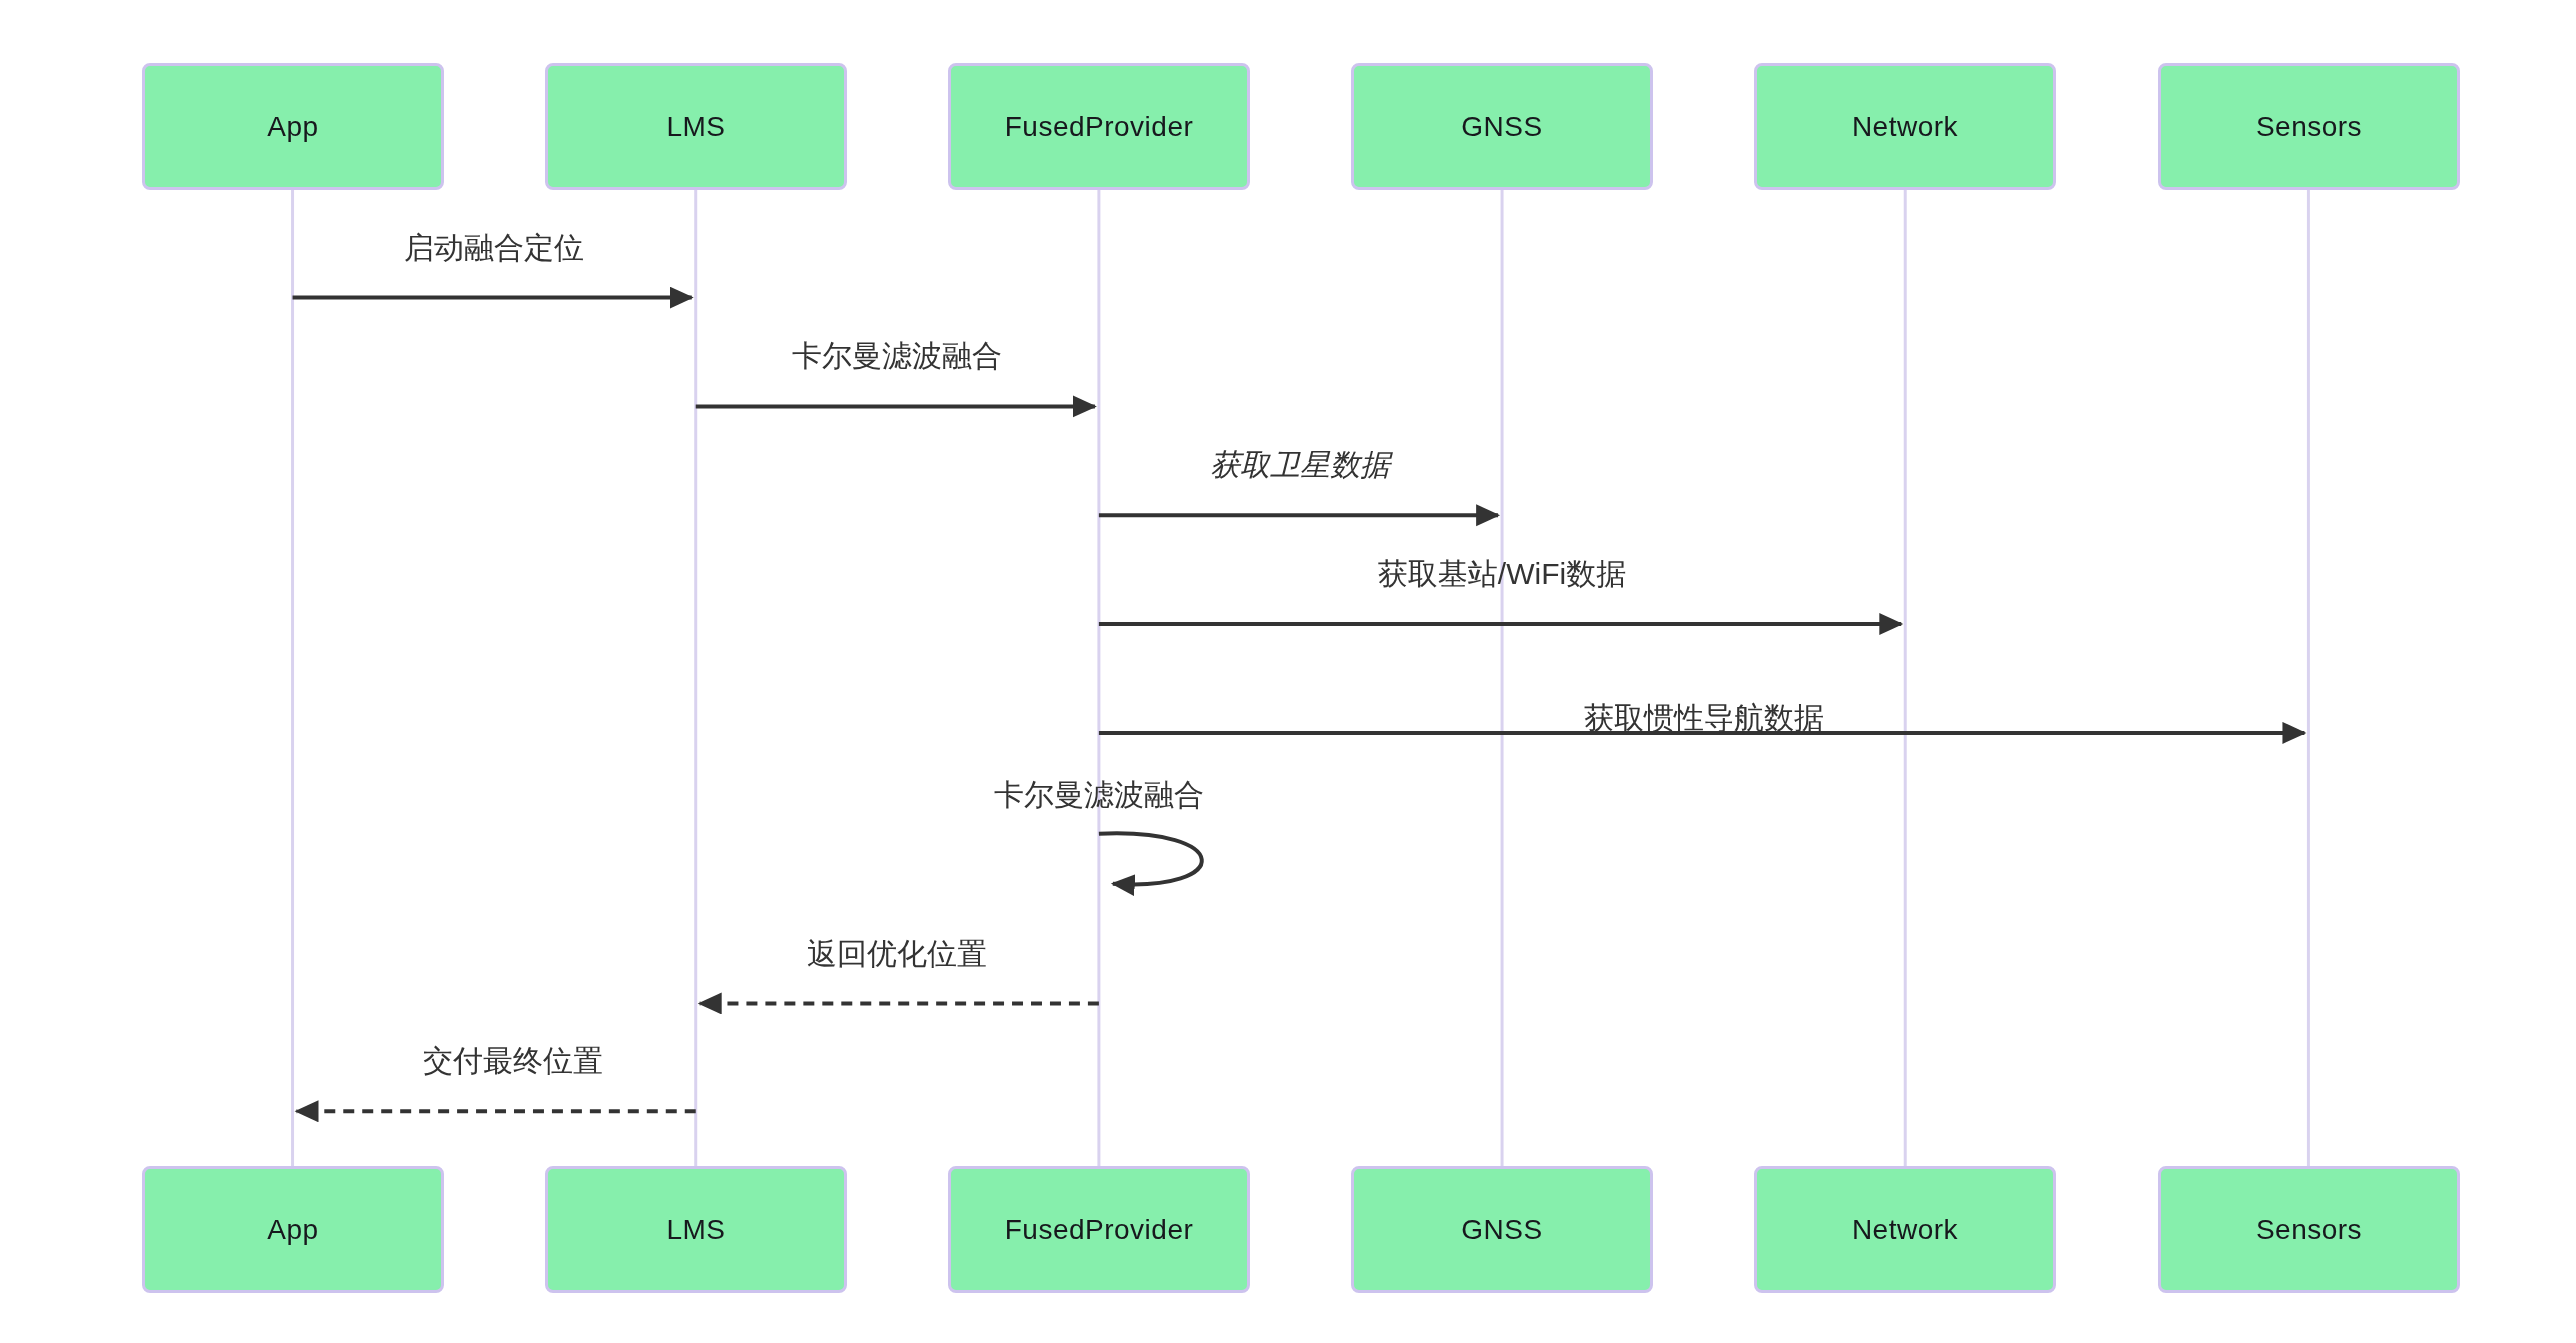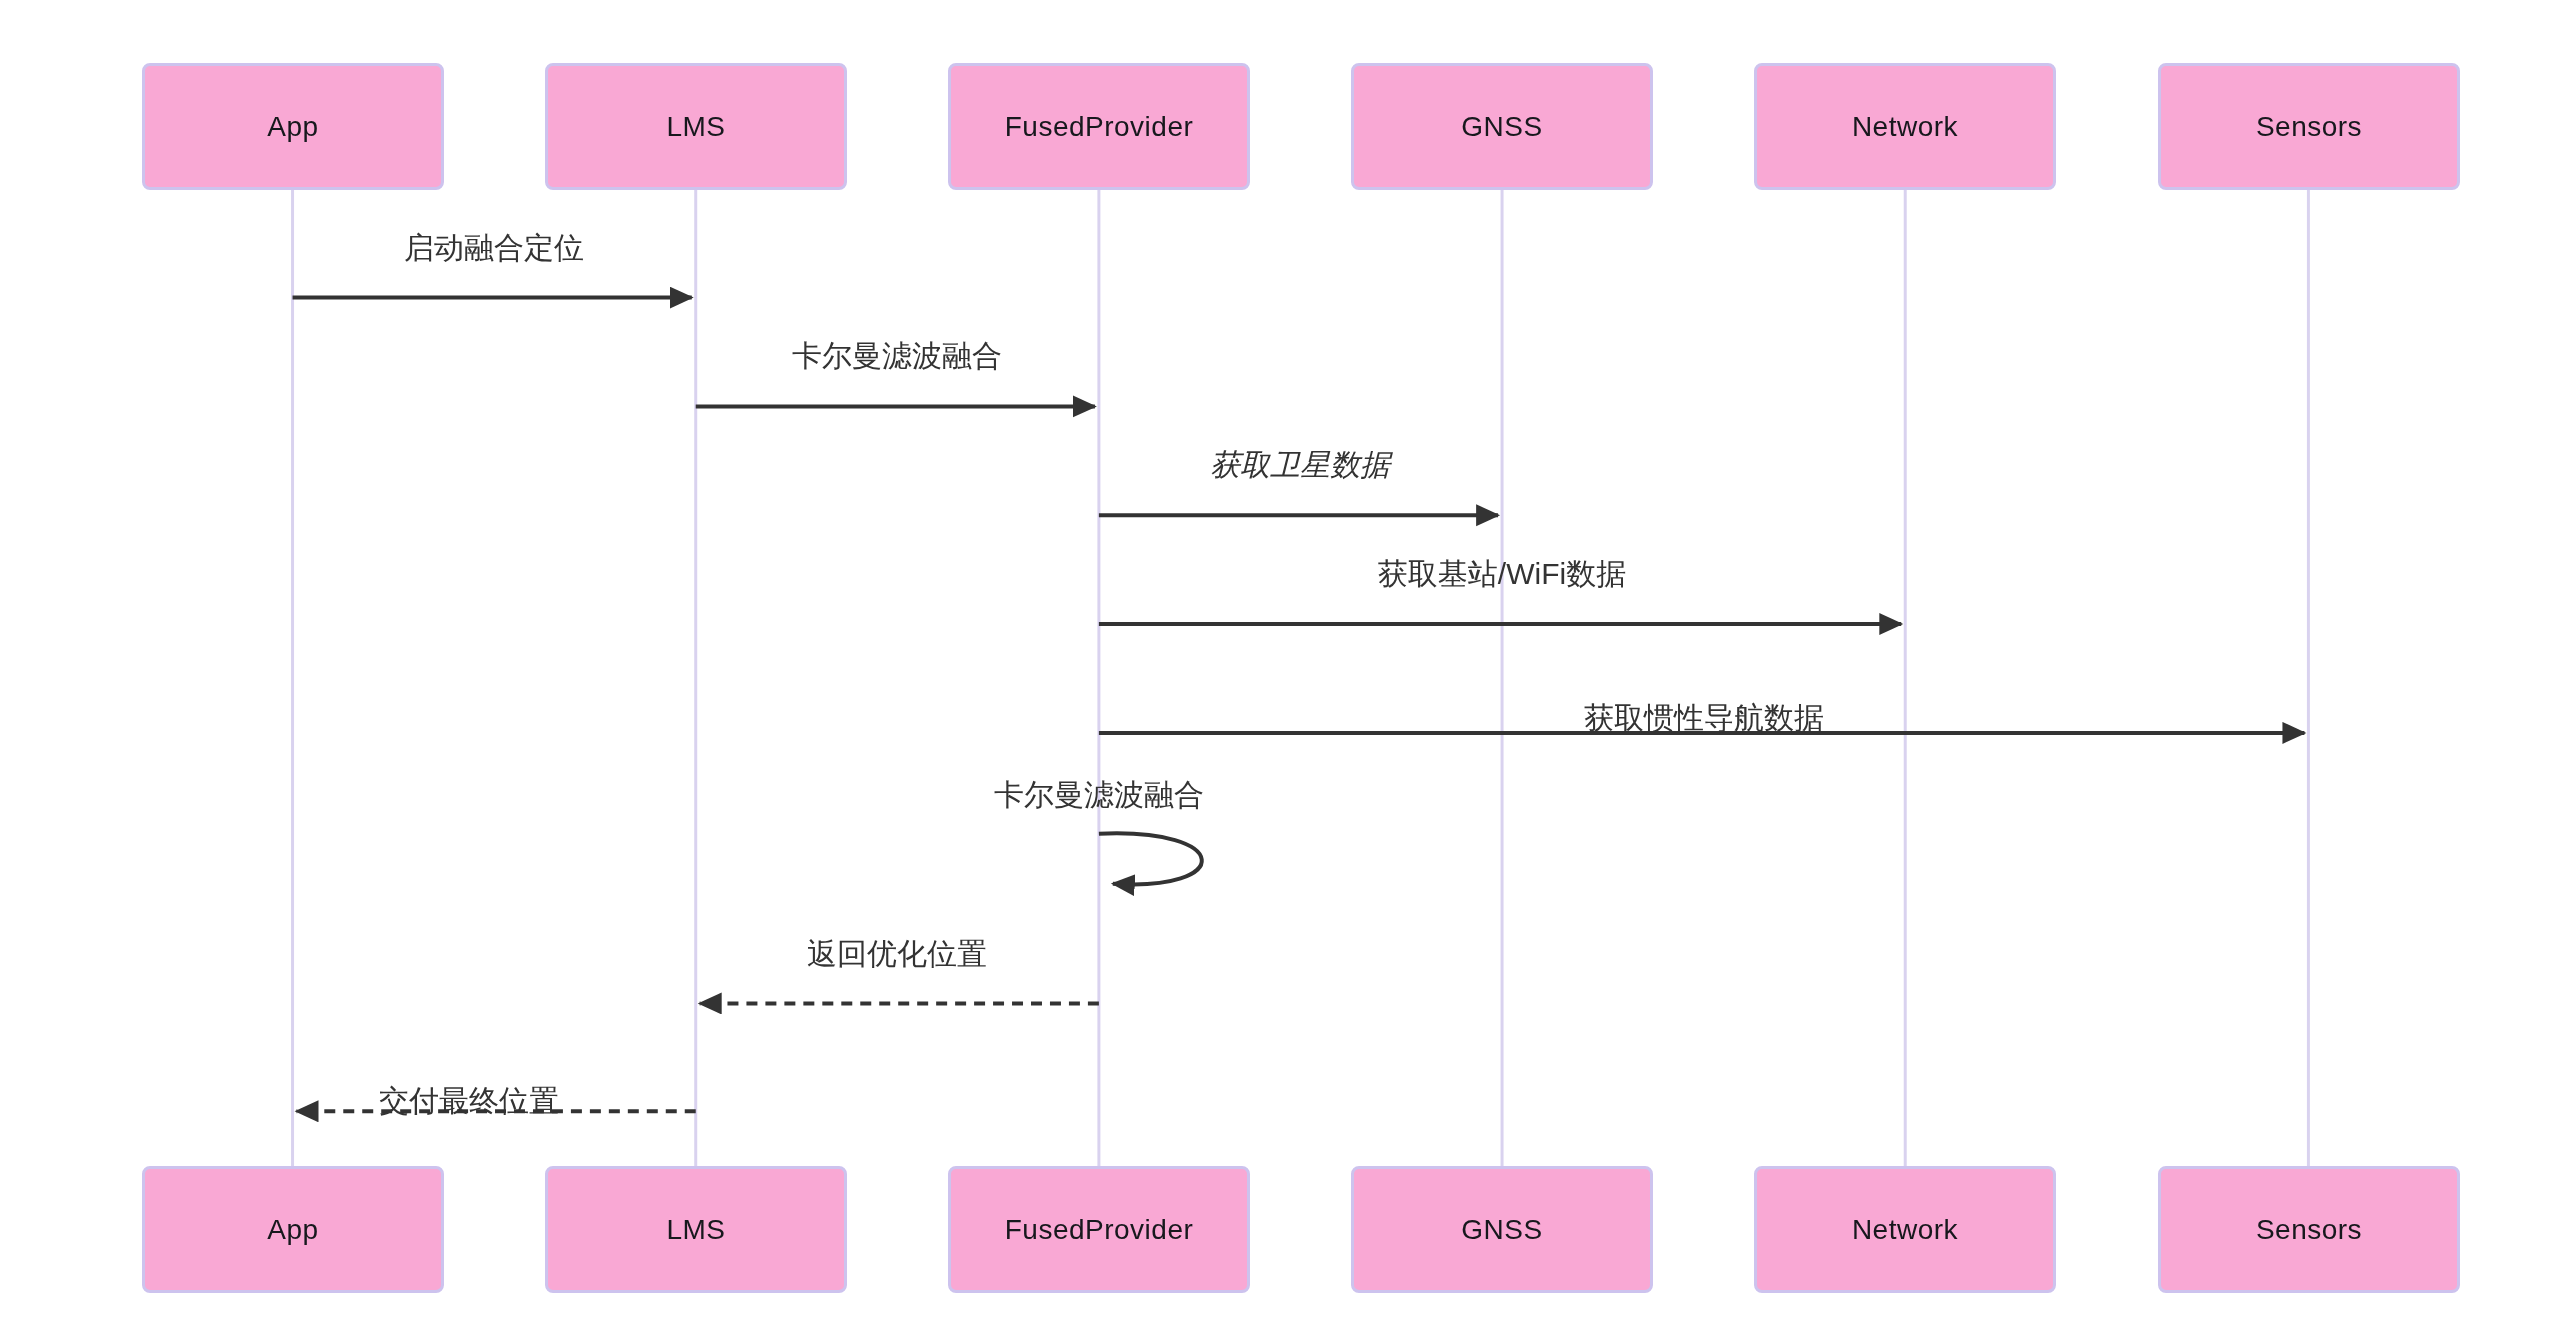--- a/index.html
+++ b/index.html
@@ -17,21 +17,21 @@
   }
   #wires {
     position: absolute;
     left: 0;
     top: 0;
   }
   .actor {
     position: absolute;
     width: 302px;
     height: 127px;
-    background: #f9a8d4;
+    background: #86efac;
     border: 3px solid #cdc3ee;
     border-radius: 8px;
     box-sizing: border-box;
     display: flex;
     align-items: center;
     justify-content: center;
     font-size: 28px;
     color: #17181d;
     letter-spacing: 0.5px;
   }
@@ -113,16 +113,16 @@
       </div>
     </div>
   <div id="msg-labels">
       <div class="msg-label" style="left: 494px; top: 248px;">启动融合定位</div>
       <div class="msg-label" style="left: 897px; top: 356px;">卡尔曼滤波融合</div>
       <div class="msg-label" style="left: 1300px; top: 465px; font-style: italic;">获取卫星数据</div>
       <div class="msg-label" style="left: 1502px; top: 574px;">获取基站/WiFi数据</div>
       <div class="msg-label" style="left: 1704px; top: 718px; text-align: right;">获取惯性导航数据</div>
       <div class="msg-label" style="left: 1099px; top: 787px; margin-top: 8px;">卡尔曼滤波融合</div>
       <div class="msg-label" style="left: 897px; top: 954px; font-family: Liberation Serif, serif;">返回优化位置</div>
-      <div class="msg-label" style="left: 469px; top: 1061px; margin-top: 40px;">交付最终位置</div>
+      <div class="msg-label" style="left: 513px; top: 1061px;">交付最终位置</div>
     </div>
 </div>
 
 
 </body></html>

